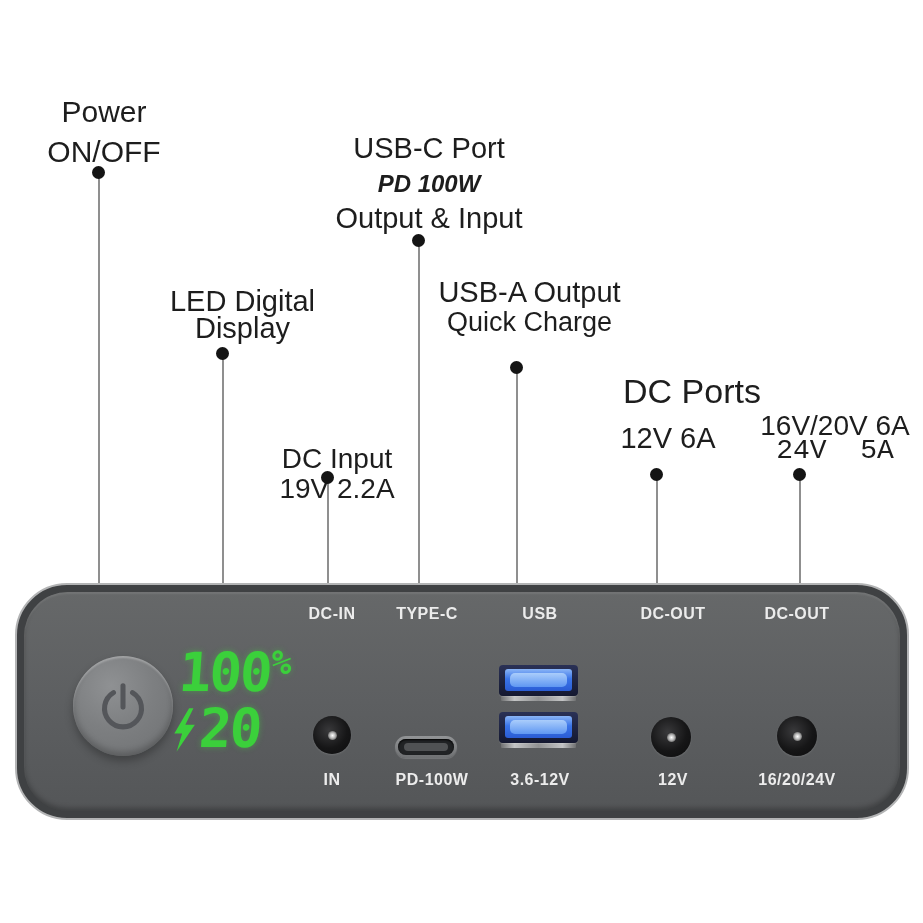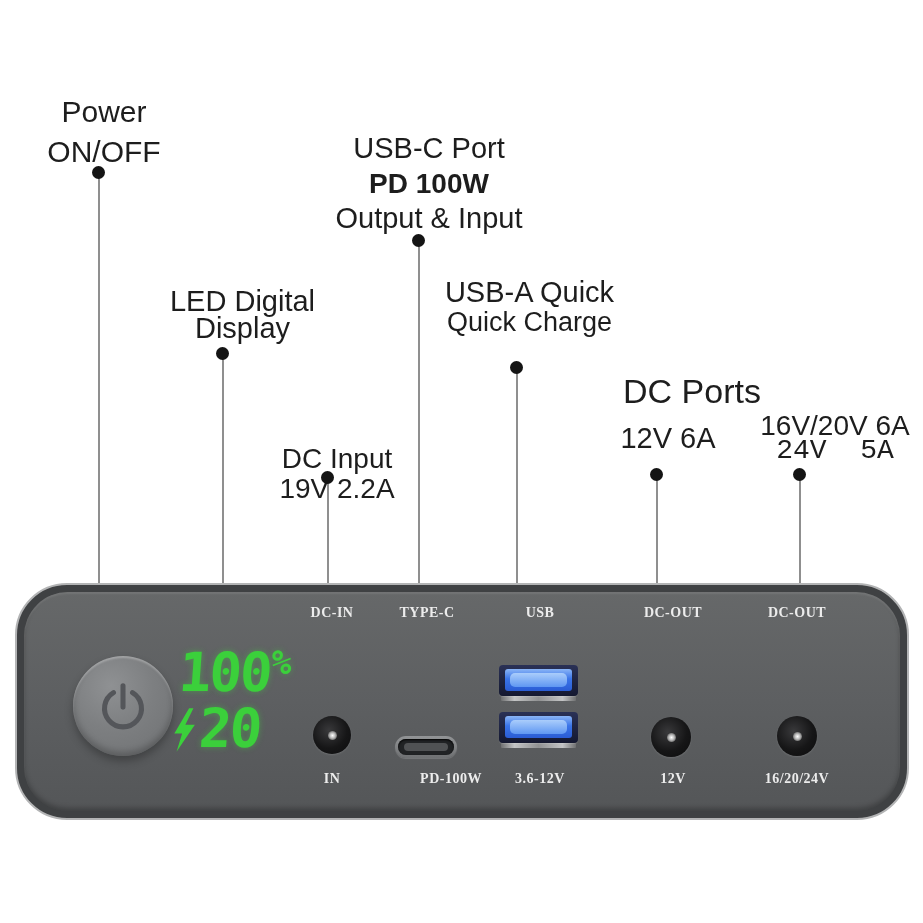--- a/index.html
+++ b/index.html
@@ -6,21 +6,21 @@
   .canvas {
     position:relative; width:923px; height:923px; background:#ffffff;
     font-family:"Liberation Sans", sans-serif; color:#1d1d1d; overflow:hidden;
   }
 
   
   .ann { position:absolute; text-align:center; color:#1d1d1d; }
   .ann div { white-space:nowrap; }
   .ann-power      { left:24px;  top:92px;  width:160px; font-size:30px; line-height:40px; }
   .ann-usbc       { left:319px; top:131px; width:220px; font-size:29px; line-height:35px; }
-  .ann-usbc .bold { font-weight:bold; font-size:28px; }
+  .ann-usbc .bold { font-weight:bold; font-size:24px;font-style:italic; }
   .ann-led        { left:160px; top:288px; width:165px; font-size:29px; line-height:27px; }
   .ann-usba       { left:427px; top:277px; width:205px; font-size:29px; line-height:31px; }
   .ann-usba .sm   { font-size:27px; line-height:29px; }
   .ann-dcin       { left:252px; top:410px; width:170px; font-size:28px; line-height:30px;margin-top:34px; }
   .ann-dcports    { left:597px; top:372px; width:190px; font-size:34px; line-height:38px; }
   .ann-dc12       { left:603px; top:423px; width:130px; font-size:29px; line-height:30px; }
   .ann-dchv       { left:746px; top:413px; width:178px; font-size:28px; line-height:25px; }
   .ws-pre { white-space:pre !important;font-family:Liberation Mono, monospace; }
 
   
@@ -33,21 +33,21 @@
     background:#3f4143; border:2px solid #b3b4b5; border-radius:52px; box-sizing:border-box;
   }
   .device-body {
     position:absolute; left:7px; right:7px; top:7px; bottom:7px;
     border-radius:44px;
     background:linear-gradient(180deg,#666869 0%,#5d5f61 50%,#545658 100%);
     box-shadow:inset 0 2px 2px rgba(255,255,255,.10), inset 0 -3px 5px rgba(0,0,0,.25);
   }
   .port-label {
     position:absolute; transform:translateX(-50%);
-    font-size:14px; font-weight:bold; color:#ececec; letter-spacing:.5px; white-space:nowrap;font-family:Liberation Serif, serif;
+    font-size:16px; font-weight:bold; color:#ececec; letter-spacing:.5px; white-space:nowrap;
   }
   .row-top    { top:20px; }
   .row-bottom { top:186px; }
 
   
   .power-btn {
     position:absolute; left:56px; top:71px; width:100px; height:100px; border-radius:50%;
     background:radial-gradient(circle at 38% 30%, #8f9193 0%, #7d7f81 45%, #6e7072 100%);
     box-shadow:0 5px 9px rgba(0,0,0,.28), inset 0 2px 2px rgba(255,255,255,.28), inset 0 -4px 6px rgba(0,0,0,.22);
   }
@@ -131,21 +131,21 @@
     <div class="bold">PD 100W</div>
     <div>Output &amp; Input</div>
   </div>
 
   <div class="ann ann-led">
     <div>LED Digital</div>
     <div>Display</div>
   </div>
 
   <div class="ann ann-usba">
-    <div>USB-A Quick</div>
+    <div>USB-A Output</div>
     <div class="sm">Quick Charge</div>
   </div>
 
   <div class="ann ann-dcin">
     <div>DC Input</div>
     <div>19V 2.2A</div>
   </div>
 
   <div class="ann ann-dcports">
     <div>DC Ports</div>
@@ -232,19 +232,19 @@
     </div>
 
     <div class="jack jack-12">
         <span class="pin"></span>
       </div>
     <div class="jack jack-hv">
         <span class="pin"></span>
       </div>
 
     <span class="port-label row-bottom" style="left:315px;">IN</span>
-    <span class="port-label row-bottom" style="left:434px;">PD-100W</span>
+    <span class="port-label row-bottom" style="left:415px;">PD-100W</span>
     <span class="port-label row-bottom" style="left:523px;">3.6-12V</span>
     <span class="port-label row-bottom" style="left:656px;">12V</span>
     <span class="port-label row-bottom" style="left:780px;">16/20/24V</span>
   </div>
 
 </div>
 
 </body></html>

